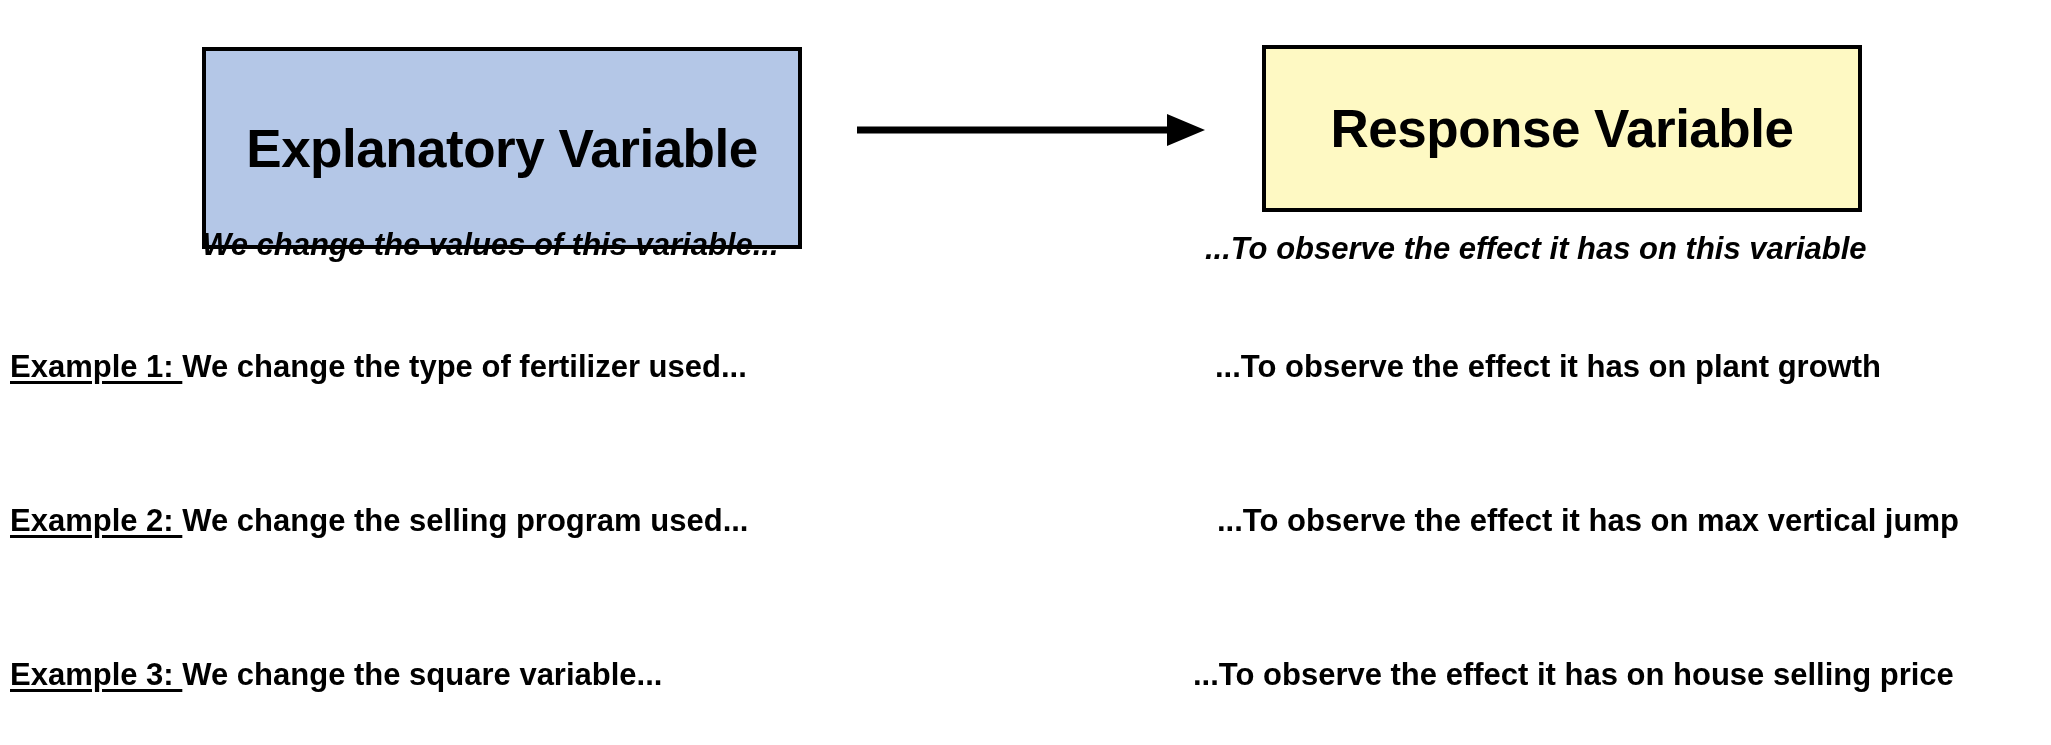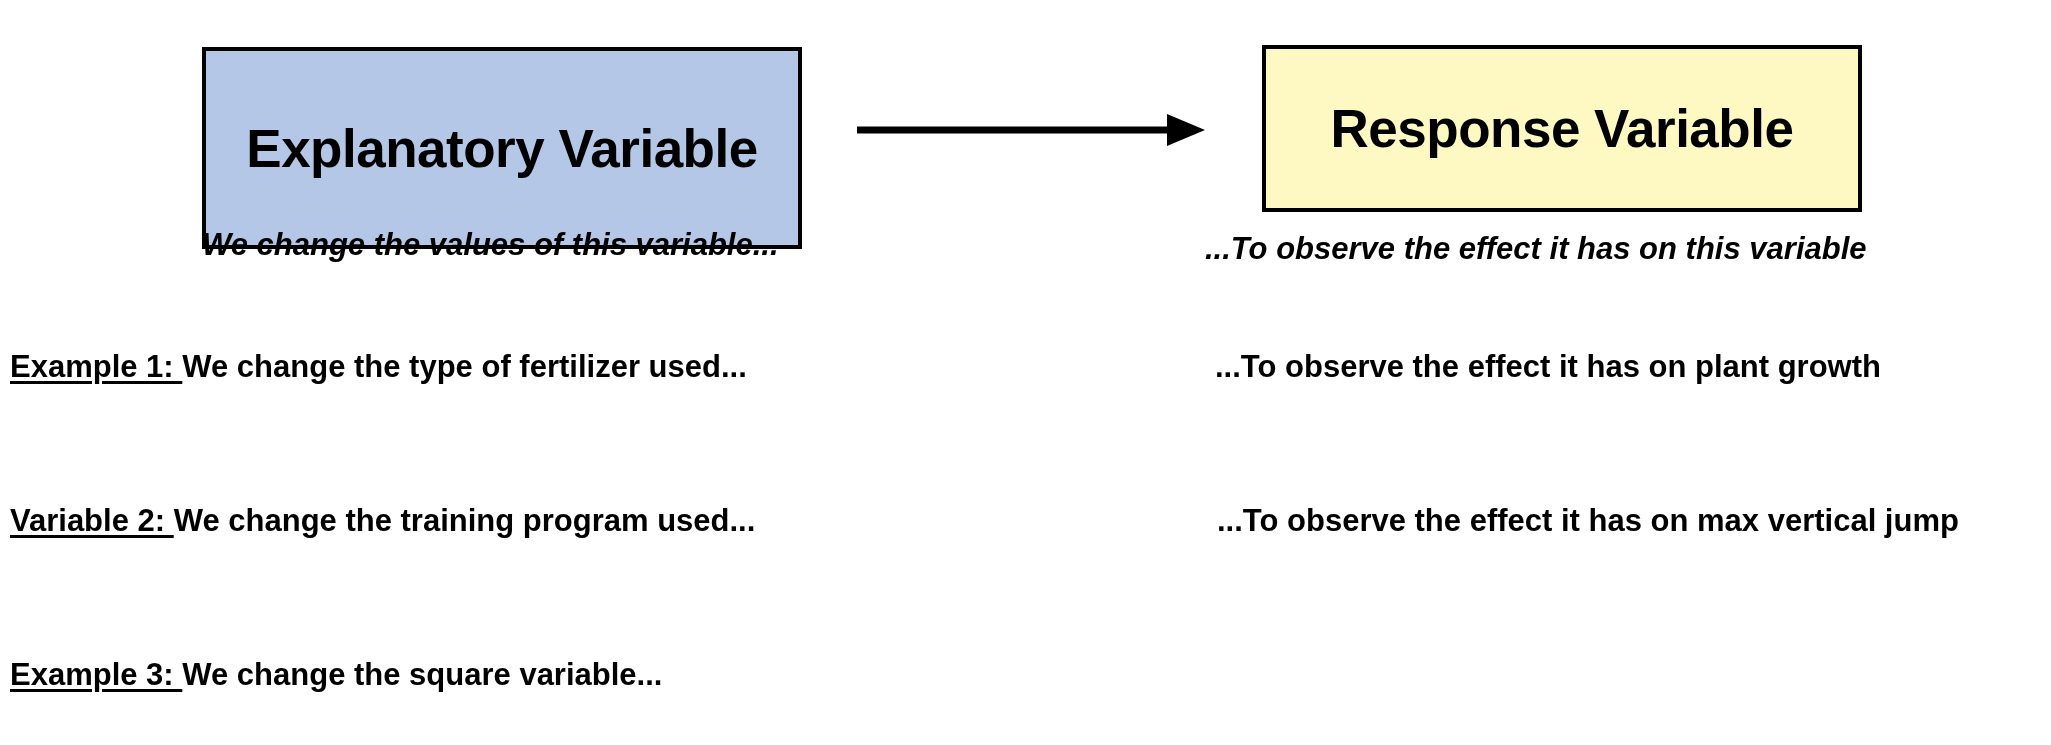--- a/index.html
+++ b/index.html
@@ -137,24 +137,25 @@
 
   <div class="example-row" id="example-1">
     <div class="example-left">
       <span class="example-label">Example 1: </span><span>We change the type of fertilizer used...</span>
     </div>
     <div class="example-right">...To observe the effect it has on plant growth</div>
   </div>
 
   <div class="example-row" id="example-2">
     <div class="example-left">
-      <span class="example-label">Variable 2: </span><span>We change the training program used...</span>
+      <span class="example-label">Example 2: </span><span>We change the selling program used...</span>
     </div>
     <div class="example-right">...To observe the effect it has on max vertical jump</div>
   </div>
 
   <div class="example-row" id="example-3">
     <div class="example-left">
       <span class="example-label">Example 3: </span><span>We change the square variable...</span>
     </div>
+    <div class="example-right">...To observe the effect it has on house selling price</div>
   </div>
 
 </div>
 
 </body></html>

